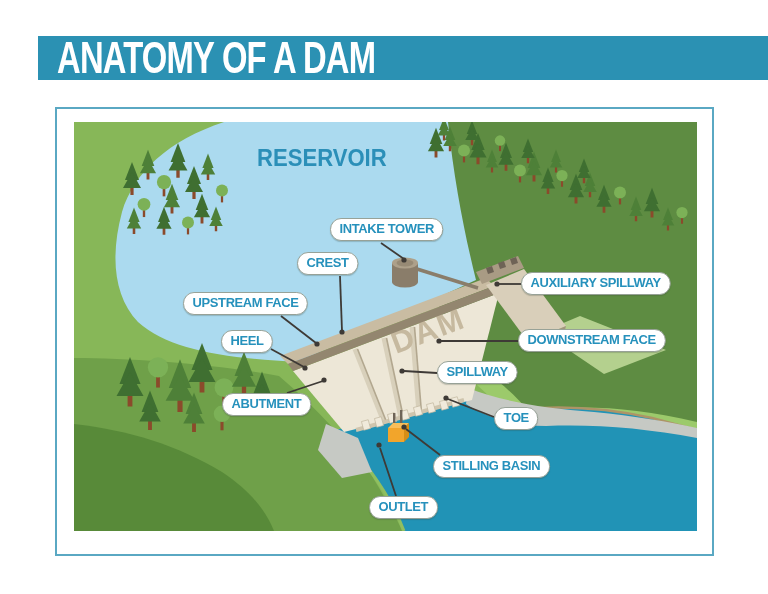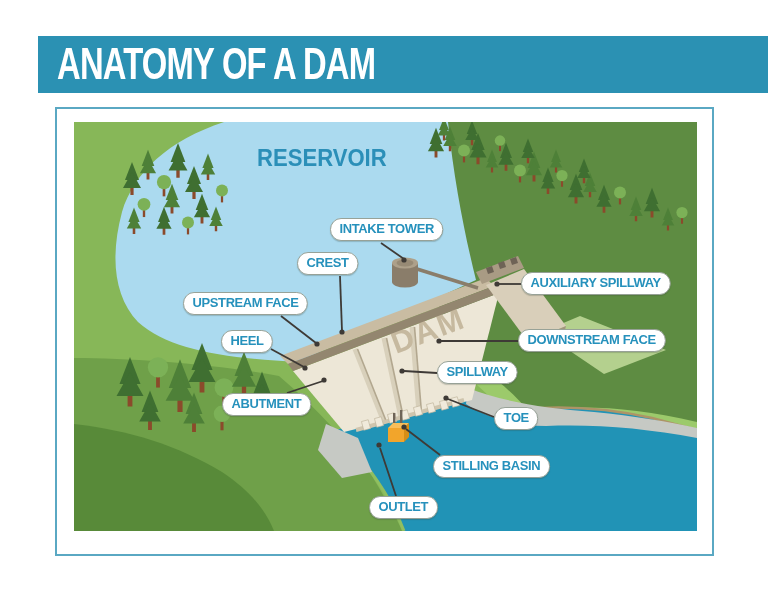--- a/index.html
+++ b/index.html
@@ -2,21 +2,21 @@
 <html><head>
 <meta charset="utf-8">
 <style>
   html,body{margin:0;padding:0;}
   body{
     width:768px;height:594px;position:relative;overflow:hidden;
     background:#ffffff;font-family:"Liberation Sans", sans-serif;
   }
   
   .header-bar{
-    position:absolute;left:38px;top:36px;width:730px;height:57px;
+    position:absolute;left:38px;top:36px;width:730px;height:44px;
     background:#2b91b3;display:flex;align-items:center;
   }
   .header-title{
     color:#ffffff;font-weight:bold;font-size:41px;line-height:1;
     letter-spacing:-1px;margin-left:19px;white-space:nowrap;
     transform:scaleX(.80) scaleY(1.08);transform-origin:left center;
   }
   
   .card{
     position:absolute;left:55px;top:107px;width:659px;height:449px;

